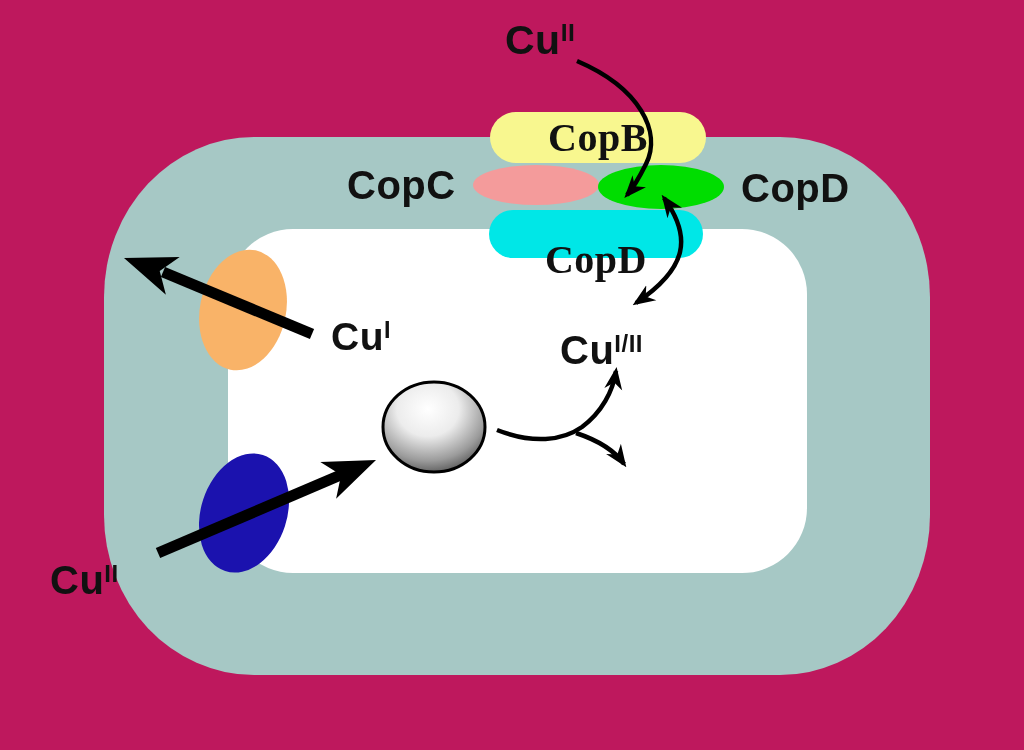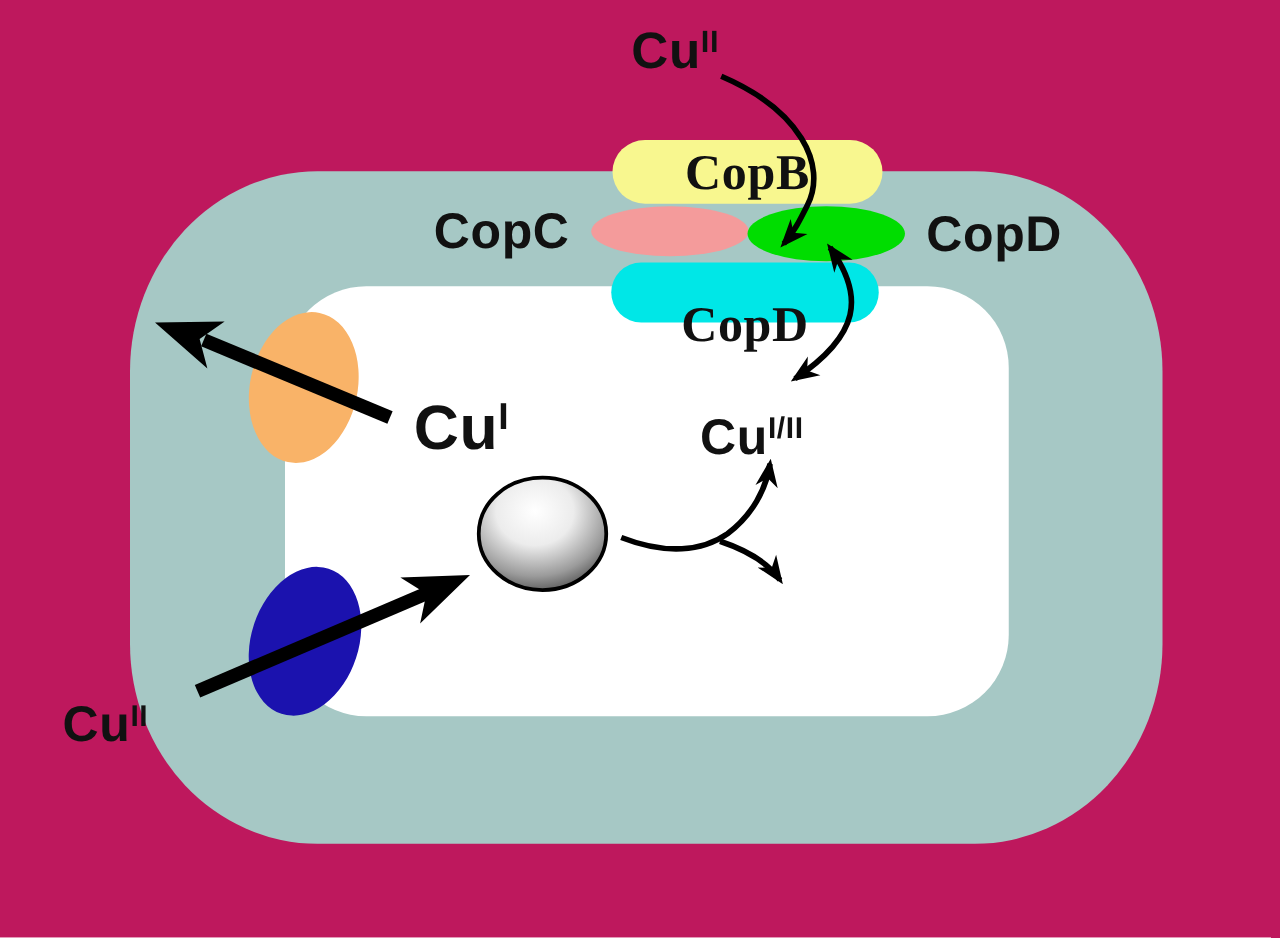--- a/index.html
+++ b/index.html
@@ -12,21 +12,21 @@
     position:absolute;font-weight:700;color:#111;line-height:1;
     white-space:nowrap;letter-spacing:0.5px;
   }
   .lbl .sup{font-size:0.60em;vertical-align:0.52em;font-weight:700;}
   .boxlbl{display:flex;align-items:center;justify-content:center;font-family:Liberation Serif, serif;}
   #lbl-cu-top     {left:505px;top:20px;  font-size:41px;}
   #lbl-copb       {left:490px;top:112px; width:216px;height:51px;font-size:40px;}
   #lbl-copc       {left:320px;top:165px; font-size:40px;margin-left:27px;}
   #lbl-copa       {left:741px;top:168px; font-size:40px;}
   #lbl-copd       {left:489px;top:210px; width:214px;height:48px;font-size:40px;margin-top:26px;}
-  #lbl-cu-export  {left:331px;top:317px; font-size:50px;text-align:right;}
+  #lbl-cu-export  {left:331px;top:317px; font-size:39px;text-align:right;}
   #lbl-cu-internal{left:526px;top:330px; font-size:40px;margin-left:34px;}
   #lbl-enzymes    {left:526px;top:484px; font-size:40px;}
   #lbl-cu-import  {left:50px; top:560px; font-size:40px;}
 </style>
 </head>
 <body>
 
 <div class="stage">
 
   <svg viewBox="0 0 1024 750">

